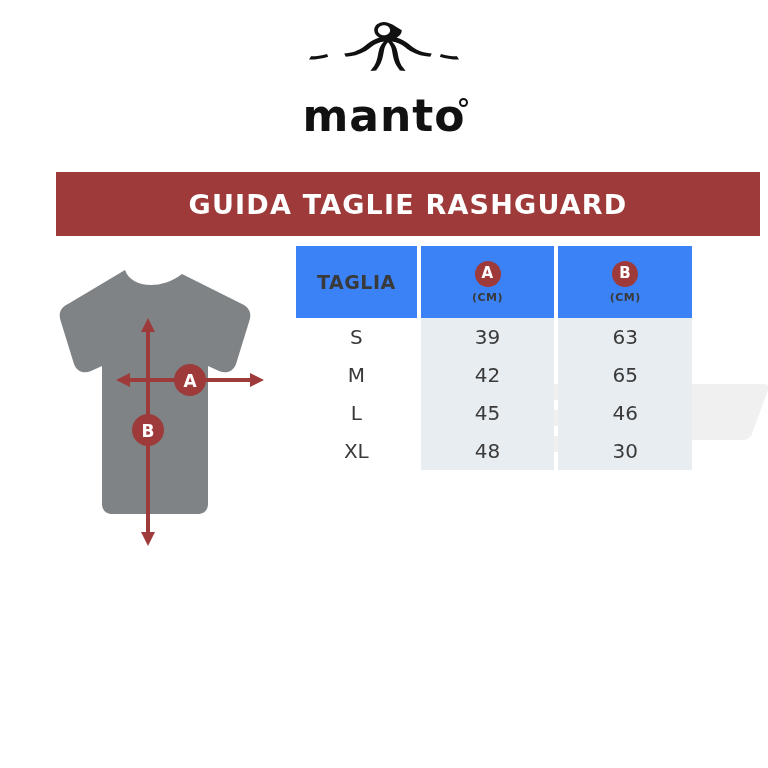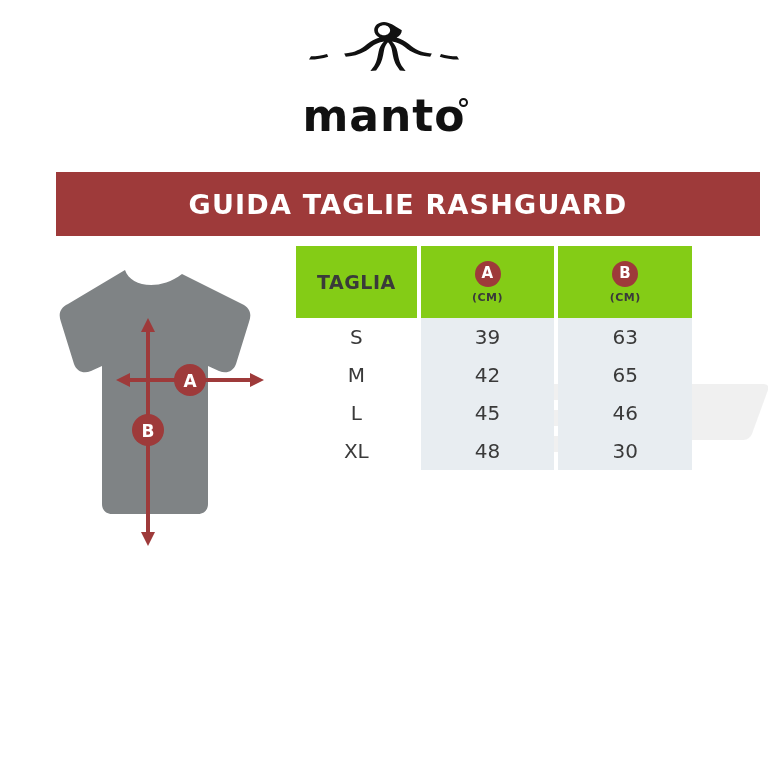--- a/index.html
+++ b/index.html
@@ -109,21 +109,21 @@
     top: 246px;
     width: 404px;
     border-collapse: separate;
     border-spacing: 4px 0;
   }
   .table th, .table td {
     text-align: center;
     vertical-align: middle;
   }
   thead th {
-    background: #84cc16;
+    background: #3b82f6;
     height: 72px;
     font-family: "DejaVu Sans", sans-serif;
     font-weight: 700;
     font-size: 19px;
     color: #3a3a3a;
     letter-spacing: 0.5px;
   }
   thead th.col-size { width: 122px; }
   thead th.col-a, thead th.col-b { width: 137px; }
   .badge {

